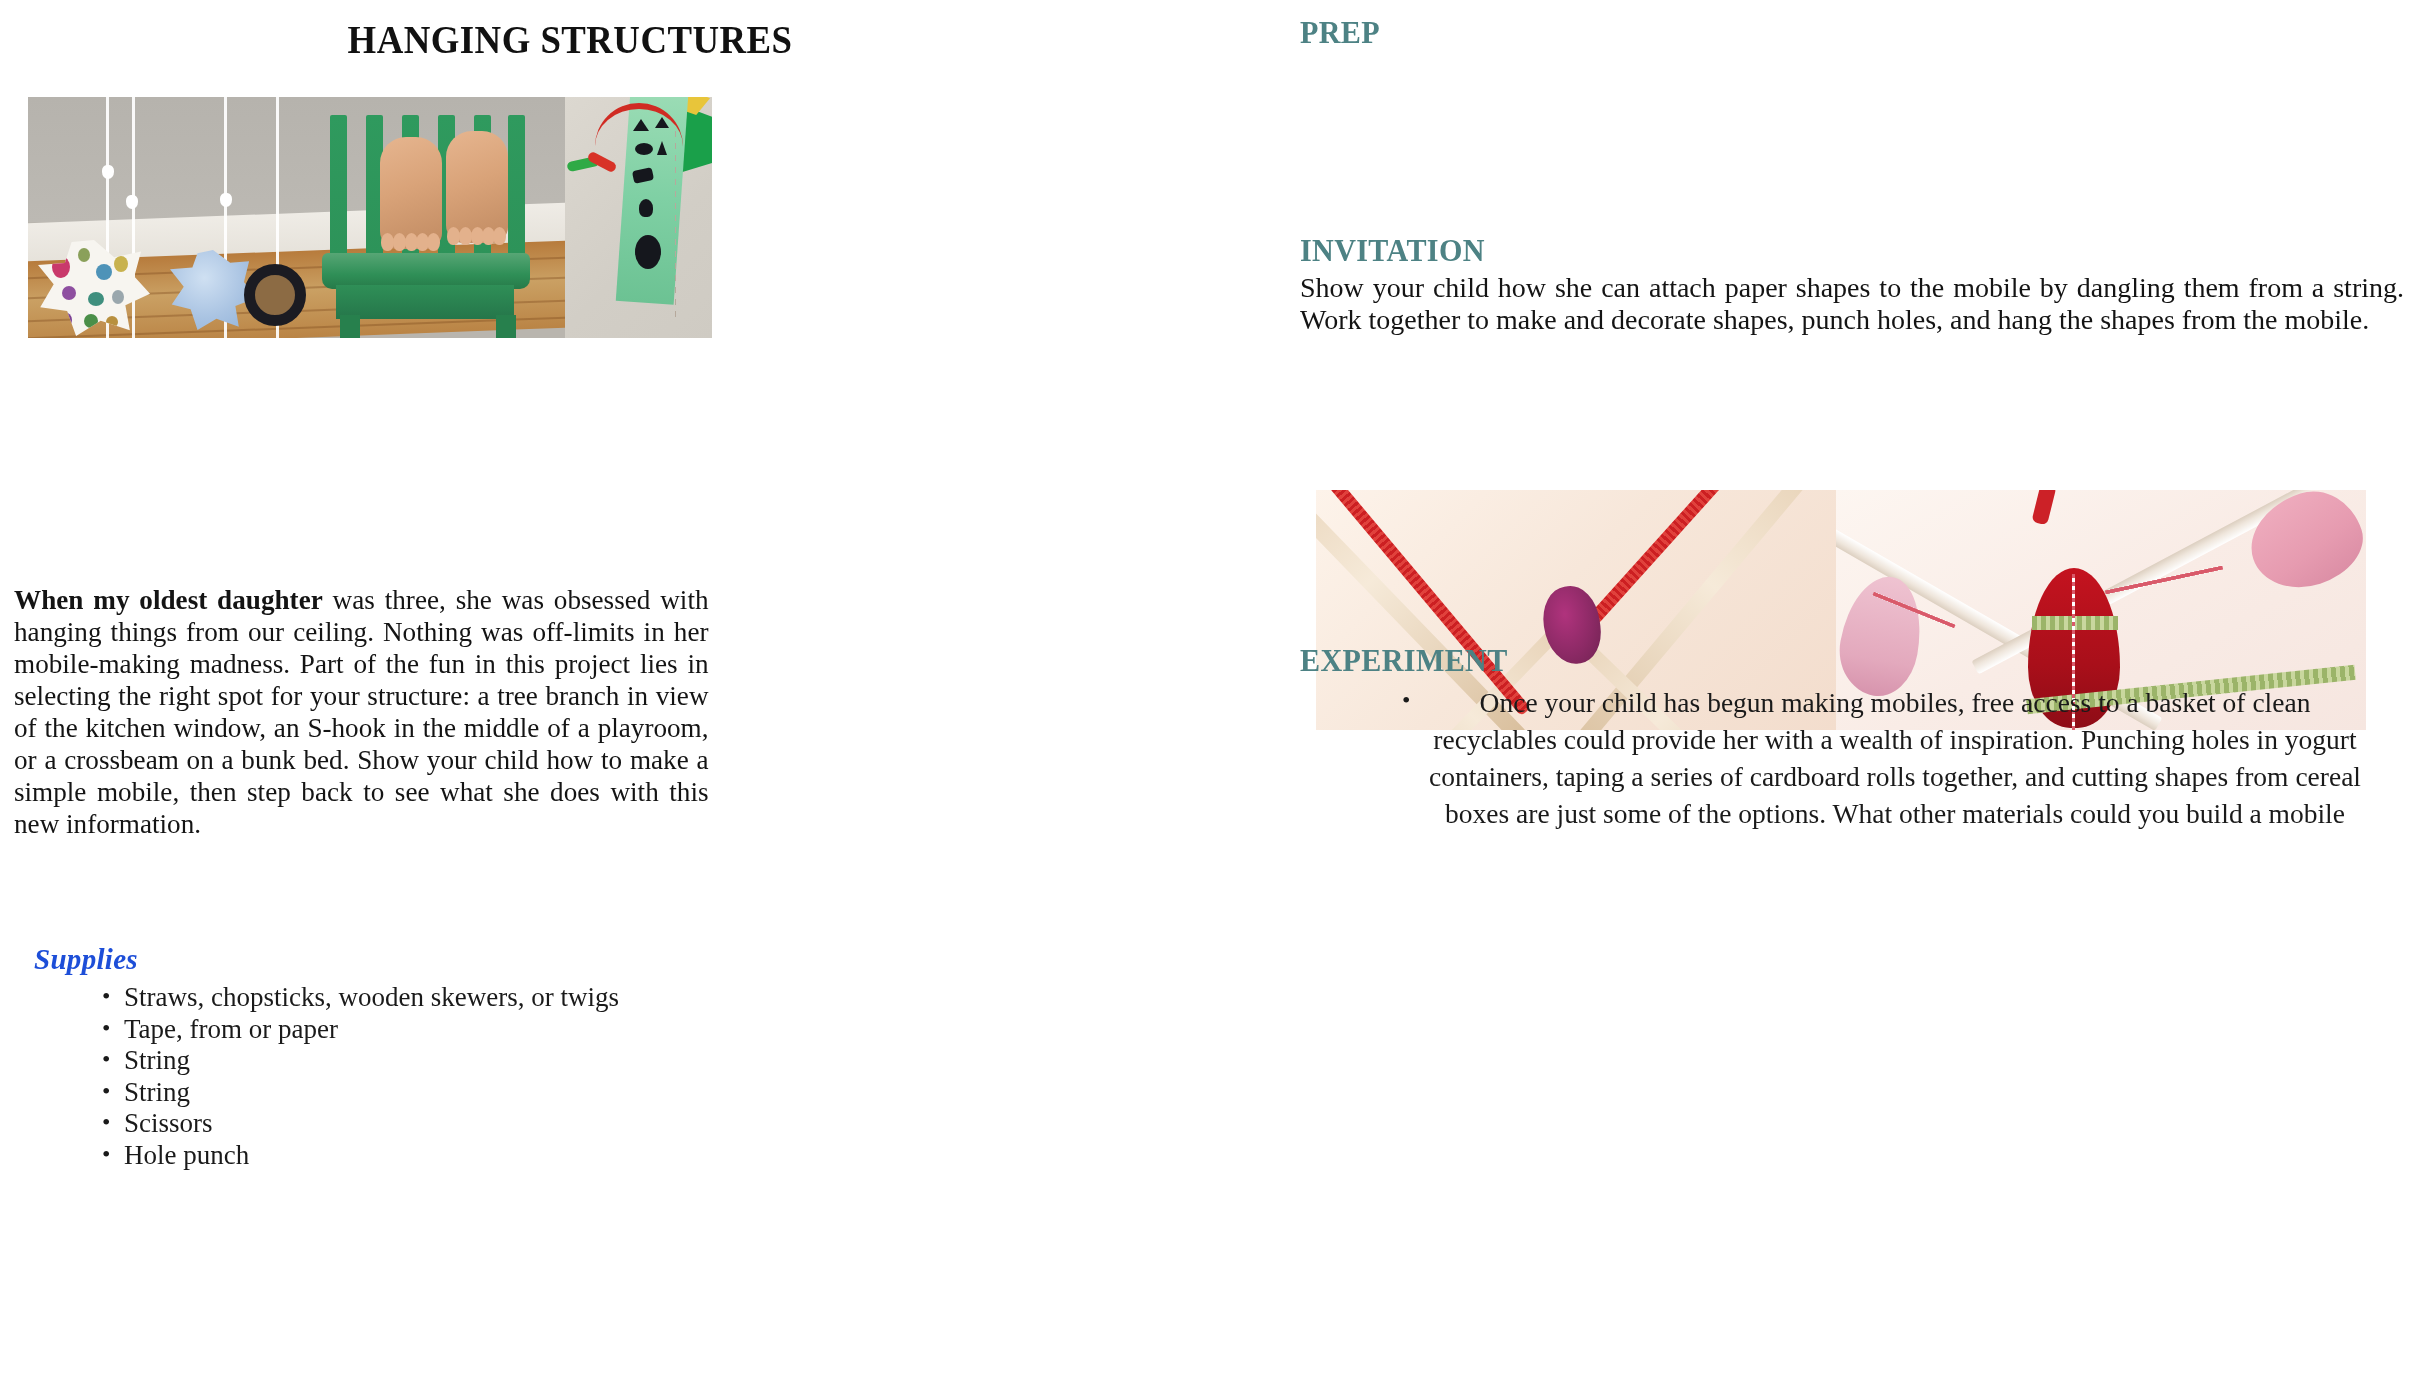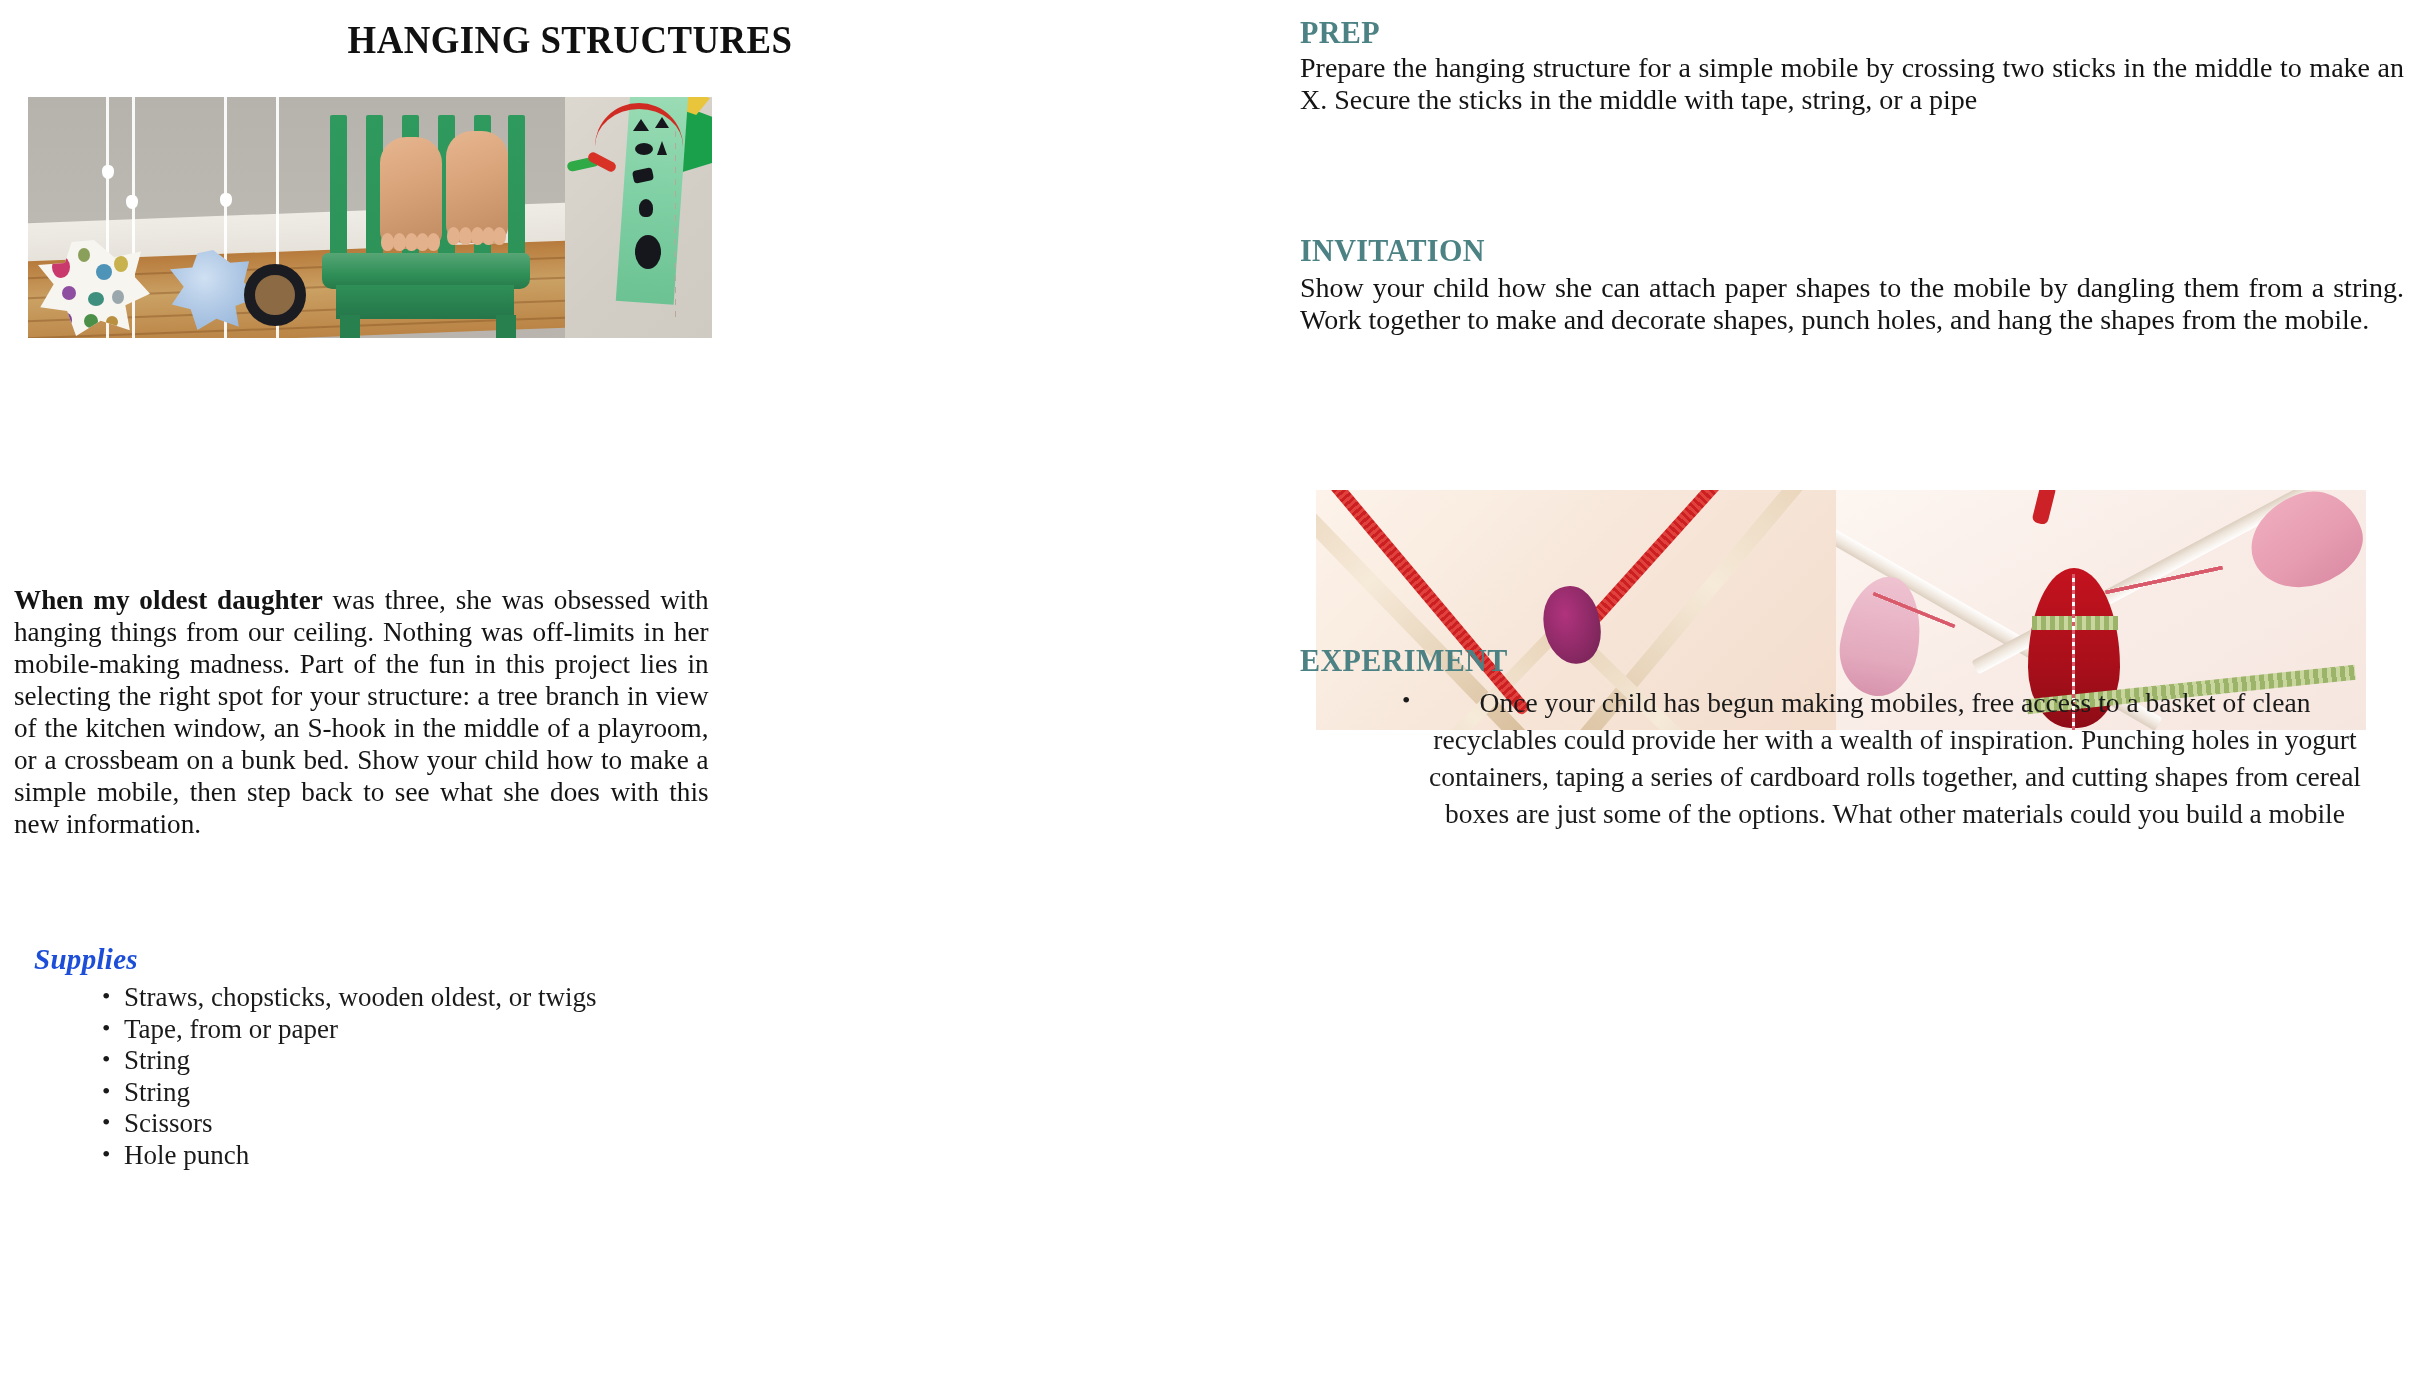--- a/index.html
+++ b/index.html
@@ -506,35 +506,35 @@
         <div class="pipecleaner-g"></div>
         <div class="pipecleaner-r"></div>
       </div>
     </div>
 
     <p class="body-para"><b>When my oldest daughter</b><span> was three, she was obsessed with hanging things from our ceiling. Nothing was off-limits in her mobile-making madness. Part of the fun in this project lies in selecting the right spot for your structure: a tree branch in view of the kitchen window, an S-hook in the middle of a playroom, or a crossbeam on a bunk bed. Show your child how to make a simple mobile, then step back to see what she does with this new information.</span></p>
 
     <div class="supplies-head" style="color: #1d4ed8;">Supplies</div>
 
     <ul class="supplies-list">
-      <li>Straws, chopsticks, wooden oldest, or twigs</li>
+      <li>Straws, chopsticks, wooden skewers, or twigs</li>
       <li>Tape, from or paper</li>
       <li>String</li>
       <li>String</li>
       <li>Scissors</li>
       <li>Hole punch</li>
     </ul>
   </div>
 
   <div class="col-right">
 
     <div class="sec-head head-prep" style="color: rgb(77, 130, 132);">PREP</div>
 
     <div class="r-para prep">
-      <span>Prepare the hanging structure for a simple mobile by crossing two sticks in the middle to make an X. Secure the sticks in the middle with tape, string, or a pipe</span><br>
+      <br>
     </div>
 
     <div class="sec-head head-invite" style="color: rgb(77, 130, 132);">INVITATION</div>
 
     <div class="r-para invite">Show your child how she can attach paper shapes to the mobile by dangling them from a string. Work together to make and decorate shapes, punch holes, and hang the shapes from the mobile.</div>
 
     <div class="photo-strip-right">
 
       <div class="ph-c">
         <div class="dowel" style="left:-40px; top:-18px; width:360px; height:17px; transform:rotate(46deg); transform-origin:left top;"></div>

